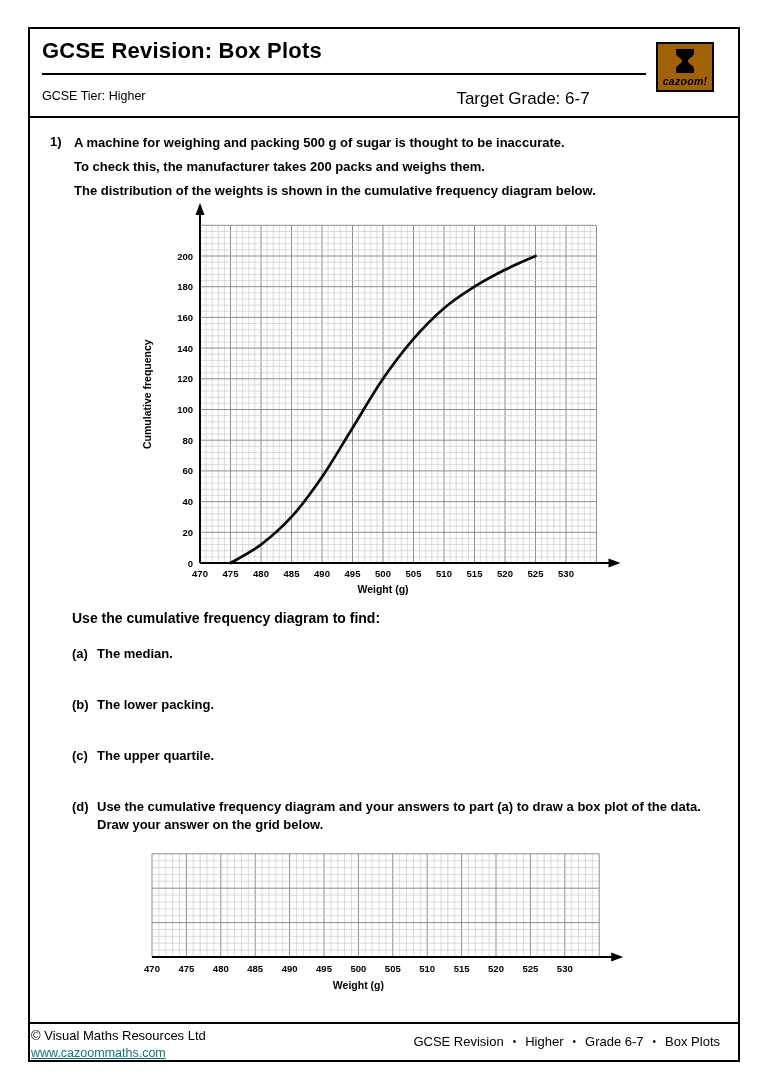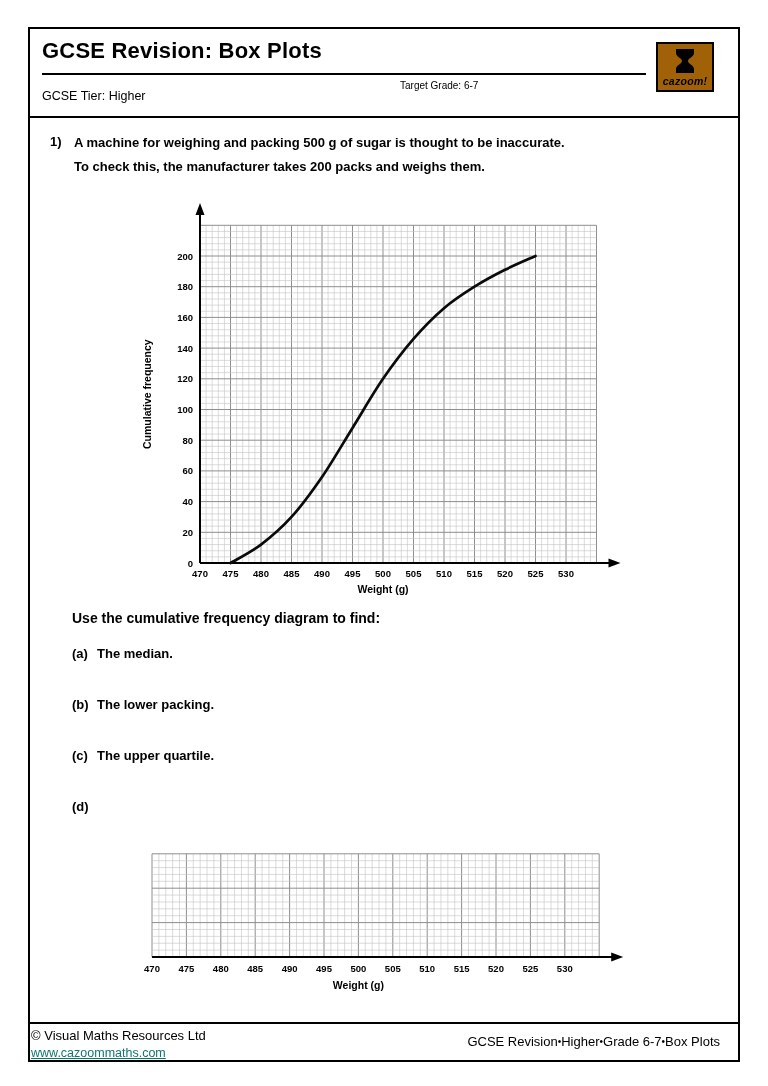--- a/index.html
+++ b/index.html
@@ -3,40 +3,40 @@
 <meta charset="utf-8">
 <style>
   * { margin:0; padding:0; box-sizing:border-box; }
   html,body { background:#e8e8e8; }
   body { font-family:"Liberation Sans", sans-serif; color:#000; }
   .page { position:relative; width:768px; height:1086px; background:#fff; overflow:hidden; margin:0 auto;padding-left:44px; }
   .border-box { position:absolute; left:28px; top:27px; width:712px; height:1035px; border:2px solid #000; }
   .title { position:absolute; left:42px; top:38px; font-size:22px; font-weight:bold; letter-spacing:0.2px; }
   .title-rule { position:absolute; left:42px; top:73px; width:604px; border-top:2px solid #000; }
   .tier { position:absolute; left:42px; top:89px; font-size:12.5px; }
-  .grade { position:absolute; left:400px; top:80px; width:246px; text-align:left; font-size:10px; }
+  .grade { position:absolute; left:400px; top:89px; width:246px; text-align:center; font-size:17px; }
   .logo { position:absolute; left:656px; top:42px; width:58px; height:50px; border:2.5px solid #000; background:#a16207;
           display:flex; flex-direction:column; align-items:center; justify-content:flex-end; padding-bottom:3px; }
   .logo svg { position:absolute; top:4px; left:50%; transform:translateX(-50%); }
   .brand { font-size:10.5px; font-weight:bold; font-style:italic; letter-spacing:0.3px; }
   .header-rule { position:absolute; left:30px; top:116px; width:708px; border-top:2px solid #000; }
   .q-number { position:absolute; left:50px; top:134px; font-size:13px; font-weight:bold; }
   .q-lines { position:absolute; left:74px; top:134px; width:640px; font-size:13px; font-weight:bold; }
   .q-lines div { line-height:17px; margin-bottom:7px; }
   .chart-wrap { position:absolute; left:135px; top:198px; }
   .instruction { position:absolute; left:72px; top:610px; font-size:14px; font-weight:bold; }
   .parts { position:absolute; left:72px; top:645px; width:655px; font-size:13px; font-weight:bold; }
   .part { position:relative; padding-left:25px; line-height:17.5px; margin-bottom:33.5px; }
   .part:last-child { margin-bottom:0; }
   .part-label { position:absolute; left:0; }
   .boxgrid-wrap { position:absolute; left:130px; top:846px; }
   .footer-rule { position:absolute; left:30px; top:1022px; width:708px; border-top:2px solid #000; }
   .copyright { position:absolute; left:31px; top:1028px; font-size:13px; }
   .site-link { position:absolute; left:31px; top:1046px; font-size:12.5px; color:#0f766e; text-decoration:underline; cursor:pointer; }
-  .footer-right { position:absolute; right:48px; top:1034px; display:flex; align-items:center; font-size:13px; }
+  .footer-right { position:absolute; right:48px; top:1034px; display:flex; align-items:center; gap:9px; font-size:13px; }
   .footer-right .bullet { font-size:10px; line-height:1; }
   .tick { font-family:"Liberation Sans", sans-serif; font-size:9.5px; font-weight:bold; fill:#000; }
   .axis-title { font-family:"Liberation Sans", sans-serif; font-size:10.5px; font-weight:bold; fill:#000; }
 </style>
 </head>
 <body>
 
 <div class="page">
   <div class="border-box"></div>
 
@@ -51,20 +51,21 @@
     </svg>
     <span class="brand">cazoom!</span>
   </div>
 
   <div class="header-rule"></div>
 
   <div class="q-number">1)</div>
   <div class="q-lines">
     <div>A machine for weighing and packing 500 g of sugar is thought to be inaccurate.</div>
     <div>To check this, the manufacturer takes 200 packs and weighs them.</div>
+    <div>The distribution of the weights is shown in the cumulative frequency diagram below.</div>
   </div>
 
   <div class="chart-wrap">
     <svg width="500" height="400" viewBox="0 0 500 400">
         <g>
           <line x1="65" y1="365" x2="65" y2="27.30000000000001" stroke="#8e8e8e" stroke-width="1"></line>
           <line x1="71.1" y1="365" x2="71.1" y2="27.30000000000001" stroke="#c3c3c3" stroke-width="0.6"></line>
           <line x1="77.2" y1="365" x2="77.2" y2="27.30000000000001" stroke="#c3c3c3" stroke-width="0.6"></line>
           <line x1="83.3" y1="365" x2="83.3" y2="27.30000000000001" stroke="#c3c3c3" stroke-width="0.6"></line>
           <line x1="89.4" y1="365" x2="89.4" y2="27.30000000000001" stroke="#c3c3c3" stroke-width="0.6"></line>
@@ -223,21 +224,21 @@
         <path d="M 95.5 365 C 100.58333333333333 361.93, 115.83333333333333 354.255, 126 346.58 C 136.16666666666666 338.905, 146.33333333333334 330.20666666666665, 156.5 318.95 C 166.66666666666666 307.6933333333333, 176.83333333333334 293.87833333333333, 187 279.04 C 197.16666666666666 264.2016666666667, 207.33333333333334 246.29333333333335, 217.5 229.92000000000002 C 227.66666666666666 213.54666666666668, 237.83333333333334 195.63833333333335, 248 180.8 C 258.1666666666667 165.96166666666667, 268.3333333333333 152.65833333333336, 278.5 140.89000000000001 C 288.6666666666667 129.12166666666667, 298.8333333333333 118.88833333333336, 309 110.19000000000003 C 319.1666666666667 101.49166666666669, 329.3333333333333 95.09583333333333, 339.5 88.69999999999999 C 349.6666666666667 82.30416666666665, 359.8333333333333 76.93166666666666, 370 71.815 C 380.1666666666667 66.69833333333334, 395.4166666666667 60.3025, 400.5 58" fill="none" stroke="#0a0a0a" stroke-width="2.7" stroke-linecap="round" stroke-linejoin="round"></path>
       </svg>
   </div>
 
   <div class="instruction">Use the cumulative frequency diagram to find:</div>
 
   <div class="parts">
       <div class="part"><span class="part-label">(a)</span><span>The median.</span></div>
       <div class="part"><span class="part-label">(b)</span><span>The lower packing.</span></div>
       <div class="part"><span class="part-label">(c)</span><span>The upper quartile.</span></div>
-      <div class="part"><span class="part-label">(d)</span></div>
+      <div class="part"><span class="part-label">(d)</span><span>Use the cumulative frequency diagram and your answers to part (a) to draw a box plot of the data. Draw your answer on the grid below.</span></div>
     </div>
 
   <div class="boxgrid-wrap">
     <svg width="510" height="155" viewBox="0 0 510 155">
         <g>
           <line x1="22" y1="111" x2="22" y2="7.799999999999997" stroke="#8e8e8e" stroke-width="1"></line>
           <line x1="28.88" y1="111" x2="28.88" y2="7.799999999999997" stroke="#c3c3c3" stroke-width="0.6"></line>
           <line x1="35.76" y1="111" x2="35.76" y2="7.799999999999997" stroke="#c3c3c3" stroke-width="0.6"></line>
           <line x1="42.64" y1="111" x2="42.64" y2="7.799999999999997" stroke="#c3c3c3" stroke-width="0.6"></line>
           <line x1="49.519999999999996" y1="111" x2="49.519999999999996" y2="7.799999999999997" stroke="#c3c3c3" stroke-width="0.6"></line>

